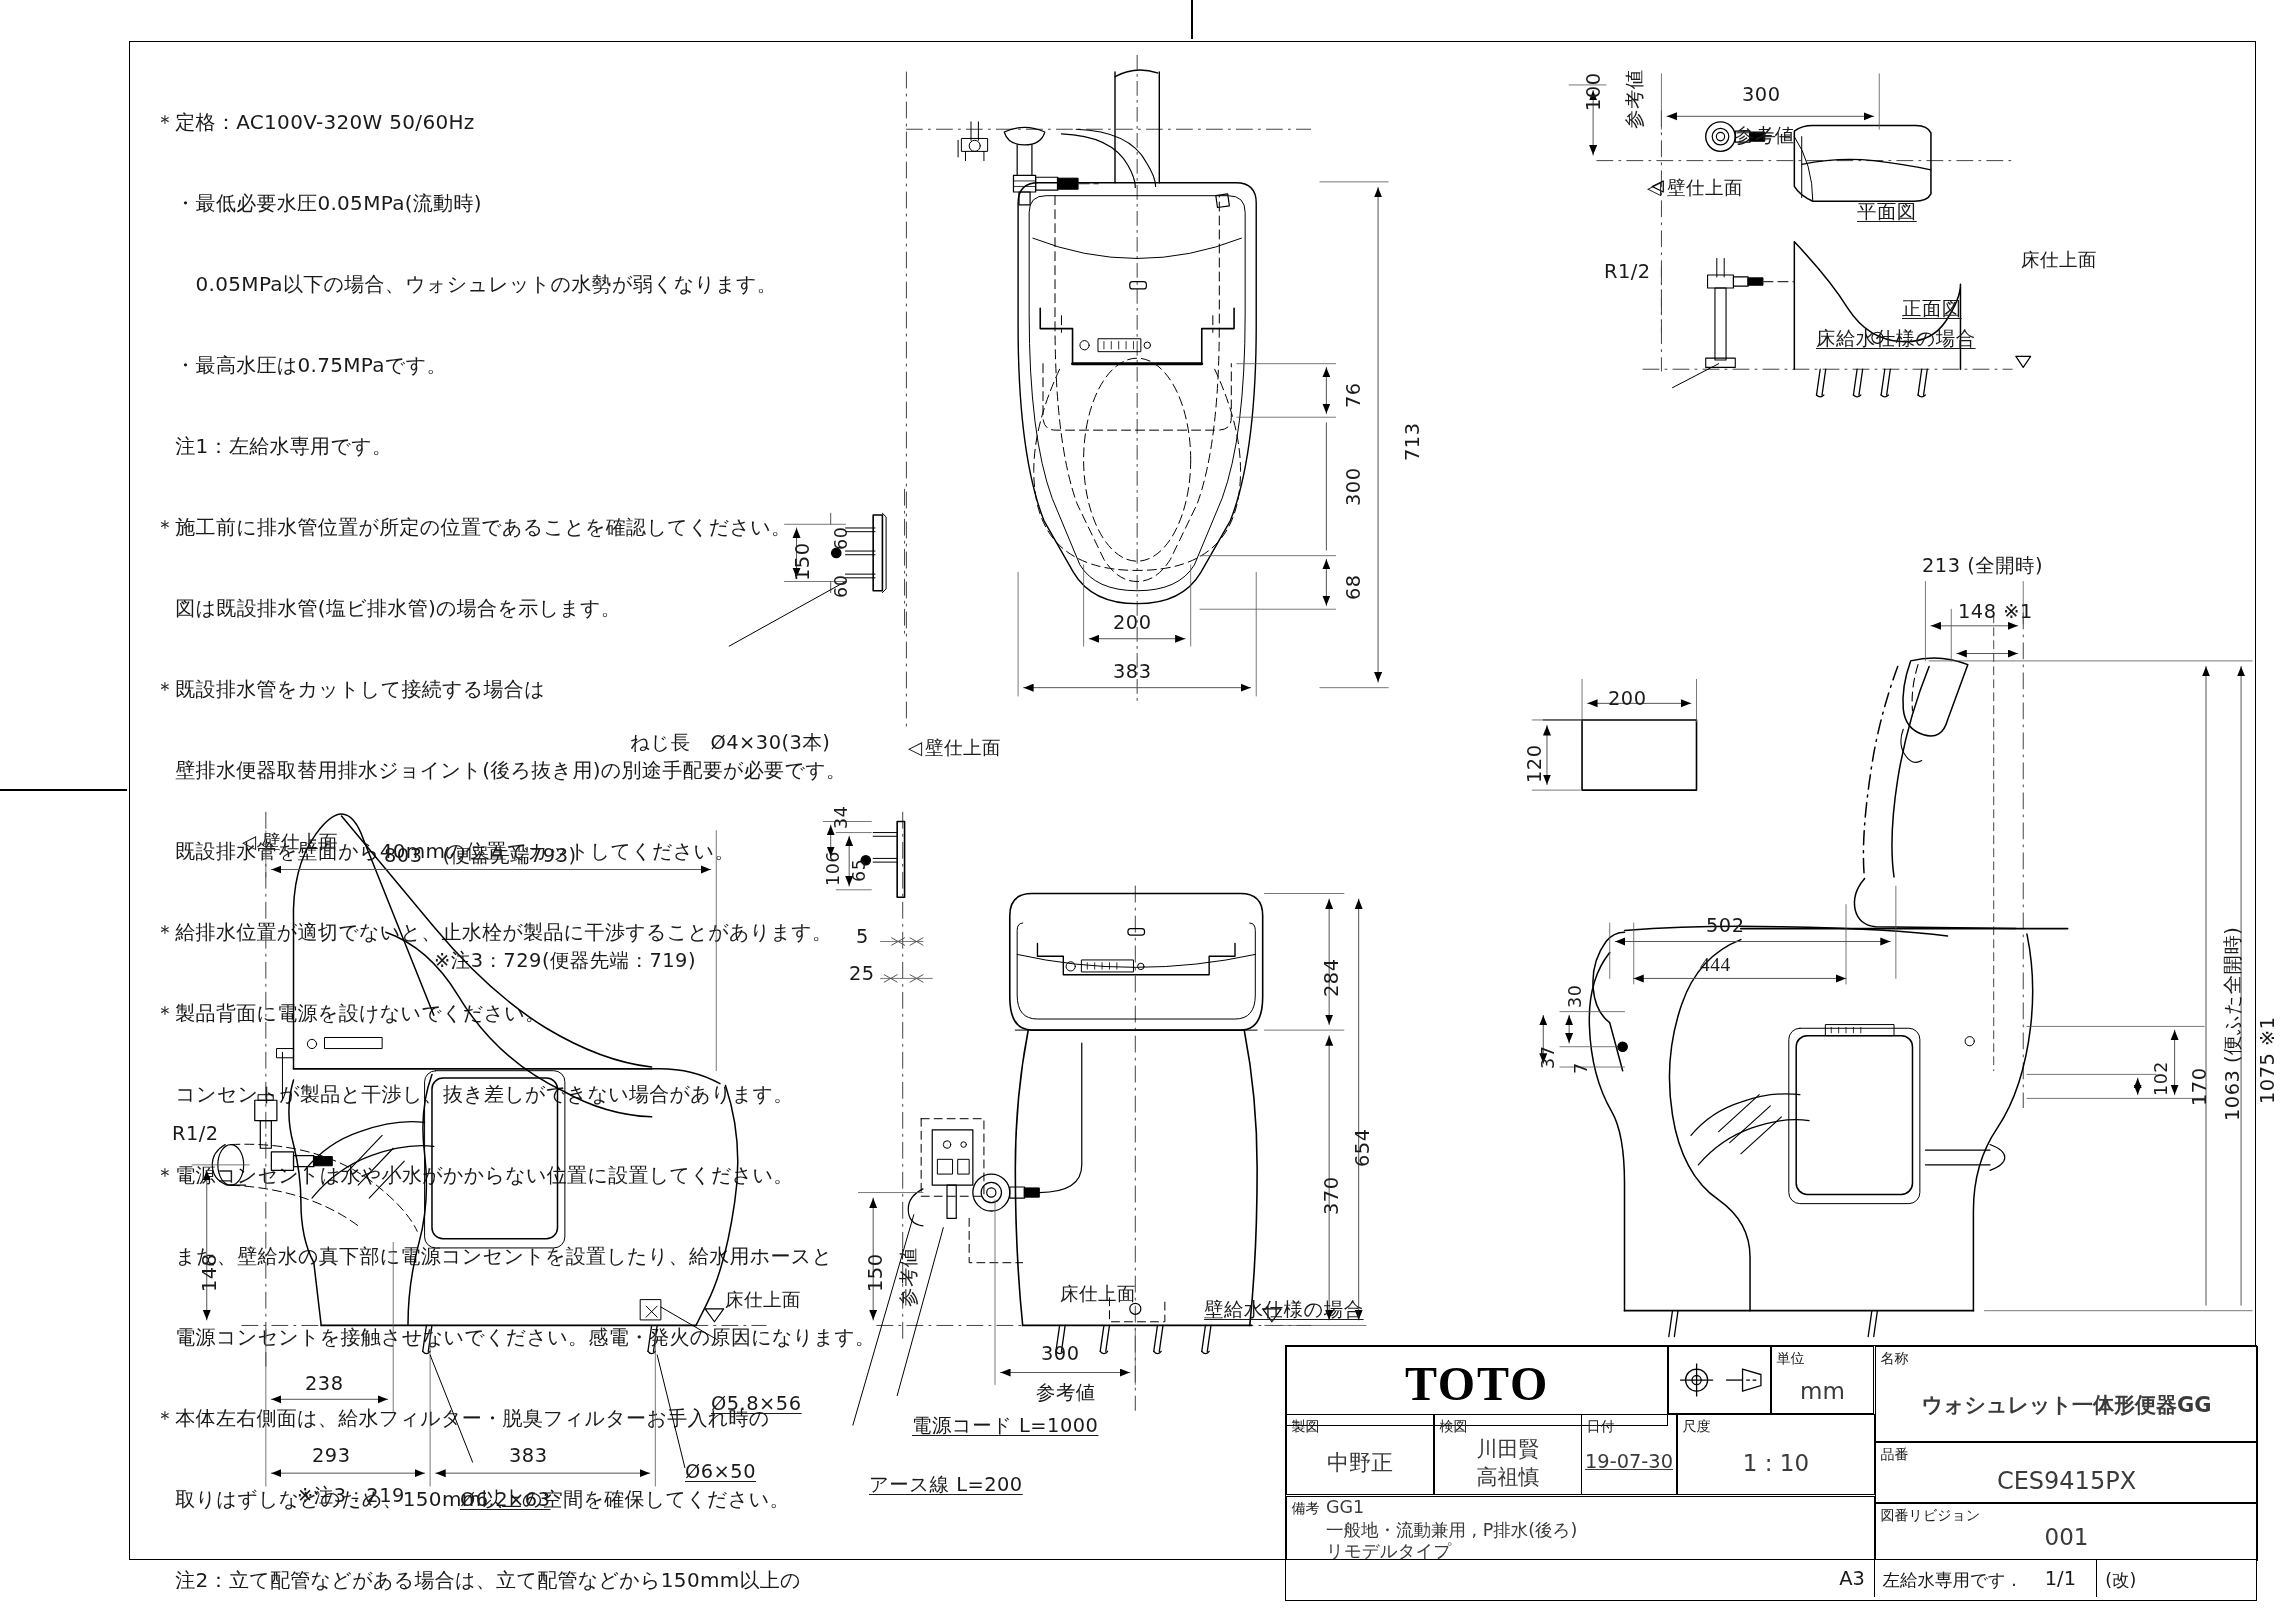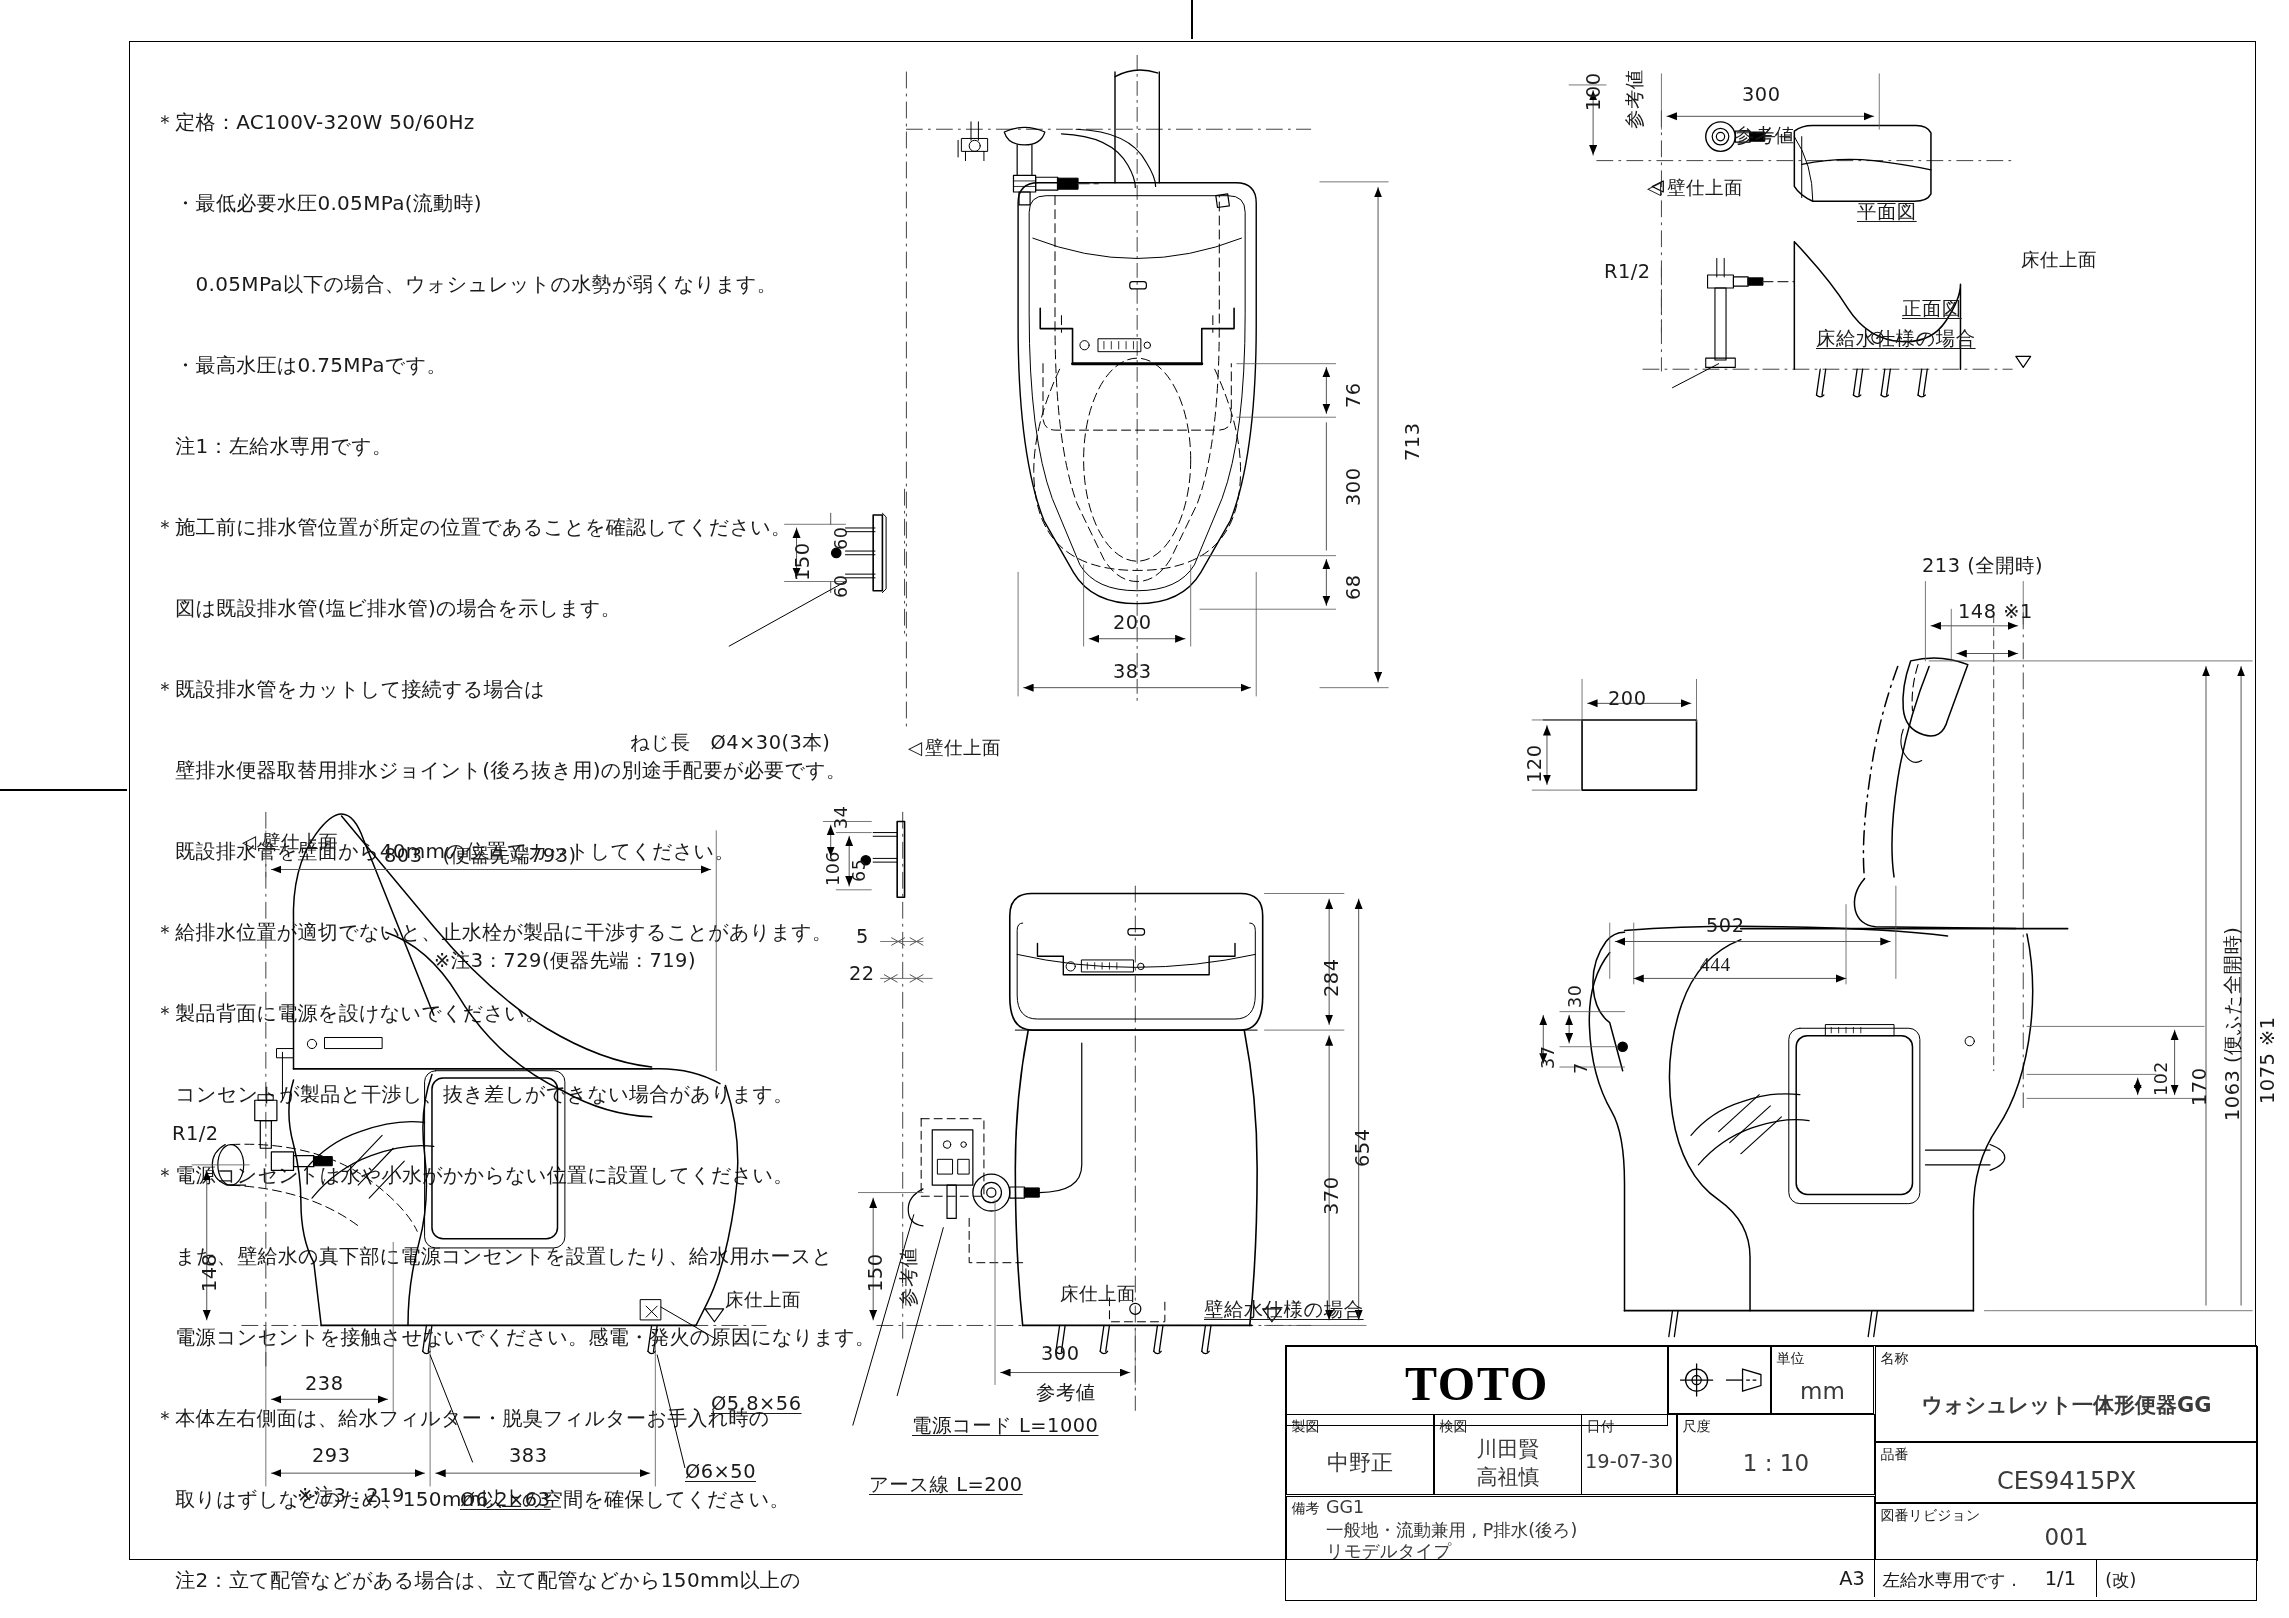--- a/index.html
+++ b/index.html
@@ -567,21 +567,21 @@
   <div class="t tj" style="left:509px;top:1442px;">383</div>
   <div class="t tj underline" style="left:460px;top:1486px;">Ø6.2×63</div>
   <div class="t tj underline" style="left:685px;top:1458px;">Ø6×50</div>
   <div class="t tj underline" style="left:711px;top:1390px;">Ø5.8×56</div>
   <div class="t tj" style="left:725px;top:1287px;font-size:18.5px;">床仕上面</div>
 
   <div class="t tj rot90" style="left:829px;top:829px;font-size:17.5px;">34</div>
   <div class="t tj rot90" style="left:821px;top:886px;font-size:17.5px;">106</div>
   <div class="t tj rot90" style="left:847px;top:882px;font-size:17.5px;">65</div>
   <div class="t tj" style="left:856px;top:923px;">5</div>
-  <div class="t tj" style="left:849px;top:960px;">22</div>
+  <div class="t tj" style="left:849px;top:960px;">25</div>
   <div class="t tj rot90" style="left:862px;top:1292px;">150</div>
   <div class="t tj rot90" style="left:895px;top:1307px;">参考値</div>
   <div class="t tj rot90" style="left:1318px;top:997px;">284</div>
   <div class="t tj rot90" style="left:1349px;top:1167px;">654</div>
   <div class="t tj rot90" style="left:1318px;top:1215px;">370</div>
   <div class="t tj" style="left:1041px;top:1340px;">300</div>
   <div class="t tj" style="left:1036px;top:1379px;">参考値</div>
   <div class="t tj" style="left:1060px;top:1281px;font-size:18.5px;">床仕上面</div>
   <div class="t tj underline" style="left:1204px;top:1296px;">壁給水仕様の場合</div>
   <div class="t tj underline" style="left:912px;top:1412px;">電源コード L=1000</div>
@@ -613,21 +613,21 @@
       <span class="tb-lab">製図</span>
       <span class="tb-val" style="top:33px;font-size:22px;">中野正</span>
     </div>
     <div class="cell bx" style="left:148px;top:68px;width:148px;height:81px;">
       <span class="tb-lab">検図</span>
       <span class="tb-val" style="top:20px;font-size:21px;">川田賢</span>
       <span class="tb-val" style="top:48px;font-size:21px;">高祖慎</span>
     </div>
     <div class="cell bx" style="left:295px;top:68px;width:96px;height:81px;">
       <span class="tb-lab">日付</span>
-      <span class="tb-val" style="top:35px;font-size:19.4px;">19-07-30</span>
+      <span class="tb-val" style="top:35px;font-size:19.4px;text-decoration:underline;">19-07-30</span>
     </div>
     <div class="cell bx" style="left:391px;top:68px;width:198px;height:81px;">
       <span class="tb-lab">尺度</span>
       <span class="tb-val" style="top:35px;font-size:23px;">1 : 10</span>
     </div>
 
     <div class="cell bx" style="left:0;top:150px;width:589px;height:66px;">
       <span class="tb-lab">備考</span>
       <span style="position:absolute;left:39px;top:0px;font-size:17.5px;font-family:'DejaVu Sans',sans-serif;color:#3a3a3a;">GG1</span>
       <span style="position:absolute;left:39px;top:21px;font-size:17.5px;font-family:'DejaVu Sans',sans-serif;color:#3a3a3a;">一般地・流動兼用 , P排水(後ろ)</span>

